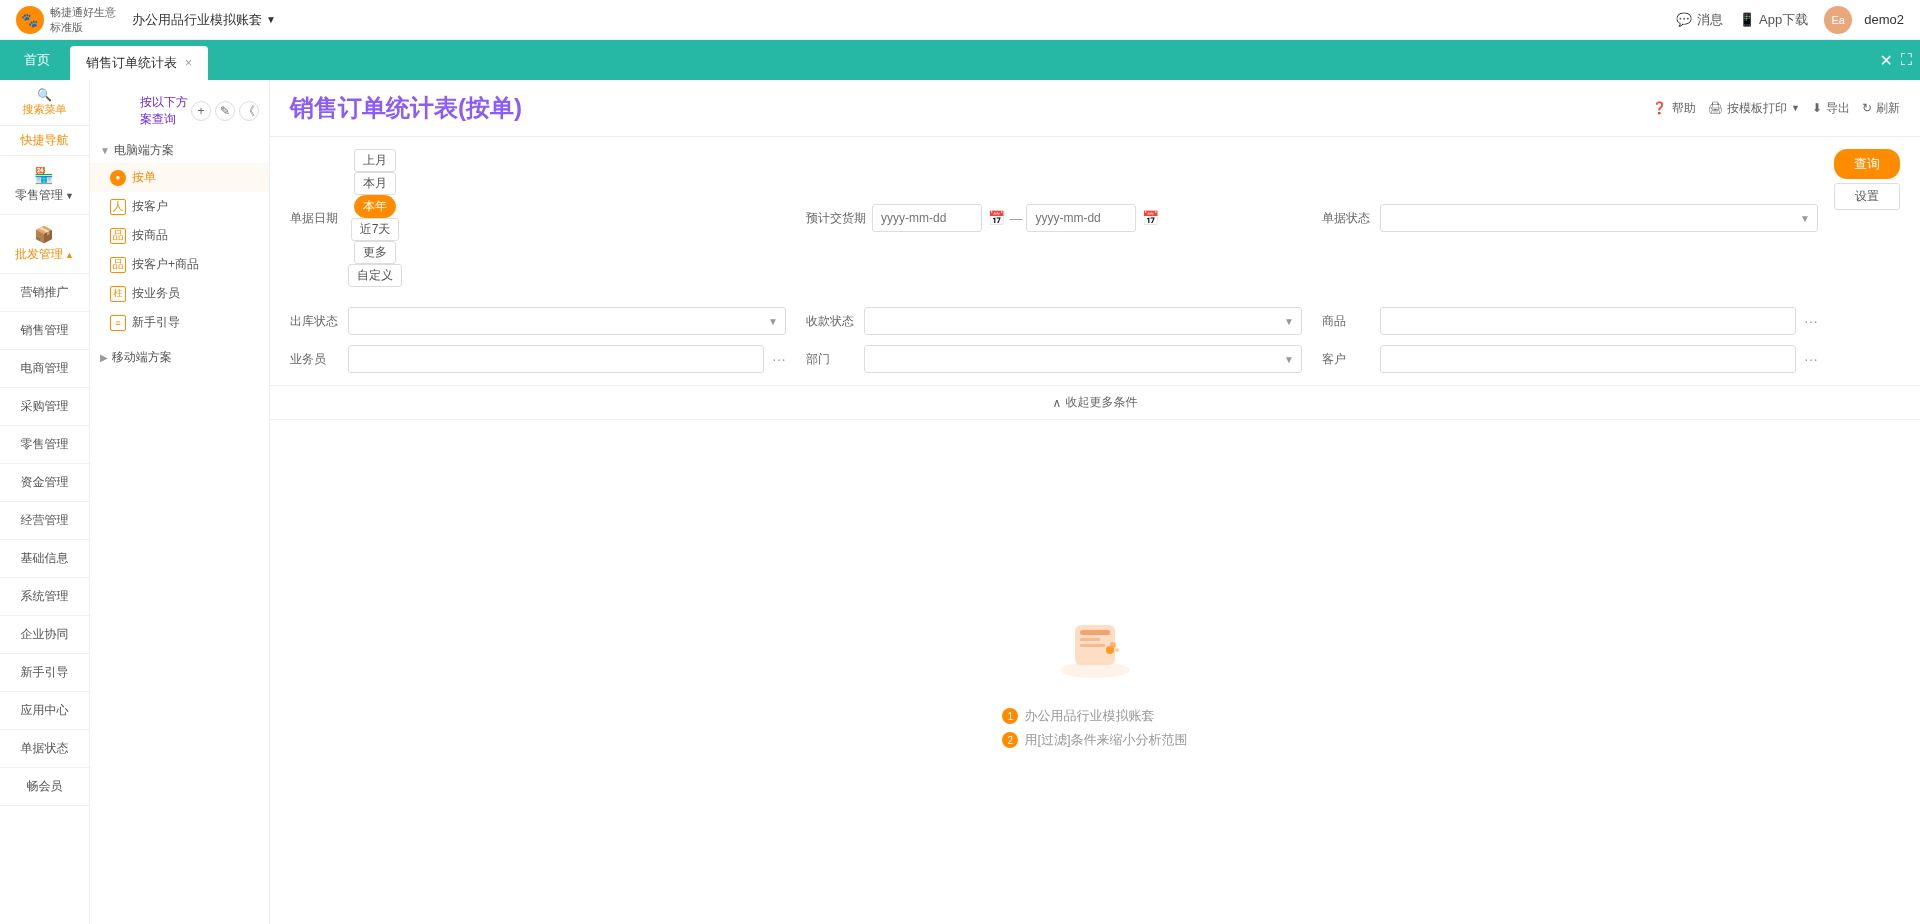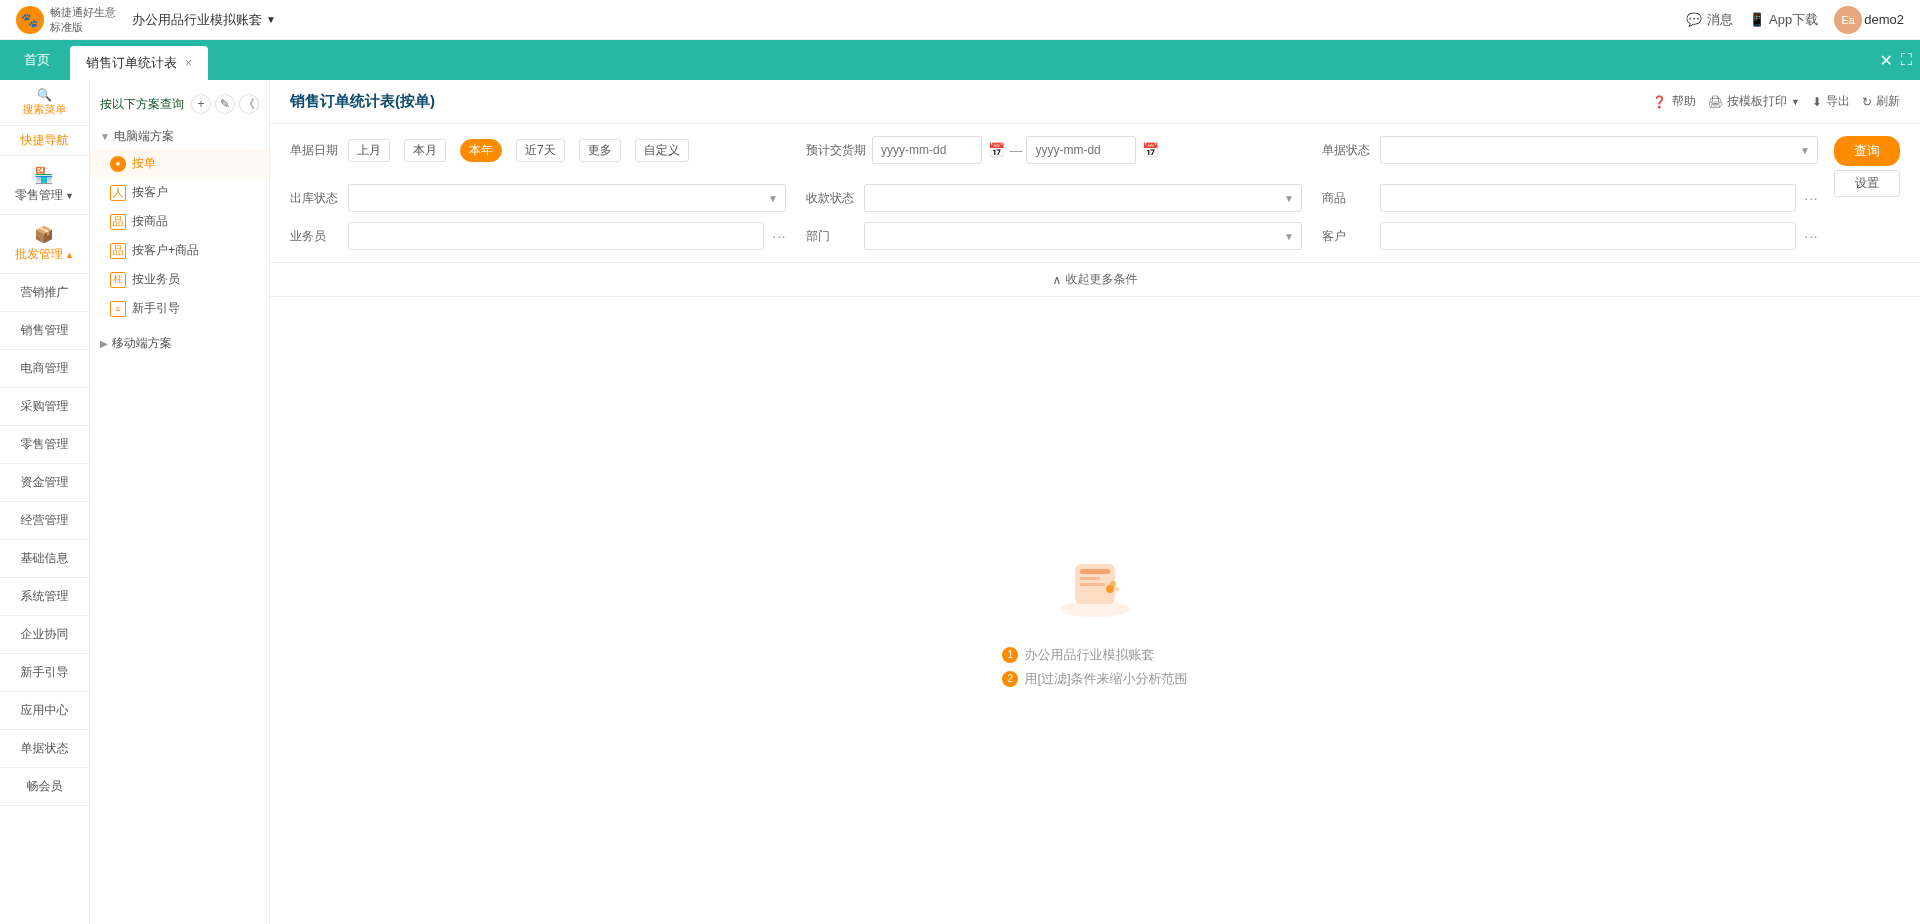--- a/index.html
+++ b/index.html
@@ -175,40 +175,41 @@
       background: #fff;
       padding: 12px 20px 0;
       border-bottom: 1px solid #eee;
     }
     .page-title-row {
       display: flex;
       align-items: center;
       justify-content: space-between;
       margin-bottom: 12px;
     }
-    .page-title { font-size: 15px; font-weight: bold; color: #0c4a6e; }
+    .page-title { font-size: 24px; font-weight: bold; color: #8b5cf6; }
     .page-actions { display: flex; align-items: center; gap: 12px; }
     .page-action-btn {
       display: flex;
       align-items: center;
       gap: 4px;
       font-size: 12px;
       color: #666;
       cursor: pointer;
     }
     .filter-label {
       font-size: 12px;
       color: #666;
       white-space: nowrap;
       min-width: 50px;
     }
     .filter-date-group {
       display: flex;
       align-items: center;
-      gap: 14px;
+      gap: 0;
+      flex-direction: column;
     }
     .date-btn {
       padding: 2px 8px;
       font-size: 12px;
       border: 1px solid #ddd;
       border-radius: 3px;
       cursor: pointer;
       background: #fff;
       color: #555;
     }
@@ -384,21 +385,21 @@
   </div>
   <div class="top-bar-right">
     <div class="top-bar-btn">
       <span>💬</span>
       <span>消息</span>
     </div>
     <div class="top-bar-btn">
       <span>📱</span>
       <span>App下载</span>
     </div>
-    <div style="display:flex;align-items:center;gap:2px;cursor:pointer;">
+    <div style="display:flex;align-items:center;gap:12px;cursor:pointer;">
       <div class="avatar">
         <span>Ea</span>
       </div>
       <span>demo2</span>
     </div>
   </div>
 </div>
 
 <div class="tab-bar">
   <div class="tab-home">
@@ -479,21 +480,21 @@
     </div>
     <div class="sidebar-item">
       <span>畅会员</span>
     </div>
   </div>
 
   <div class="content-area">
 
     <div class="left-panel">
       <div class="left-panel-header">
-        <span style="font-size:12px;color:#14532d;">按以下方案查询</span>
+        <span style="font-size:12px;color:#6d28d9;margin-left:40px;">按以下方案查询</span>
         <div class="left-panel-tools">
           <div class="lp-tool-btn">+</div>
           <div class="lp-tool-btn">✎</div>
           <div class="lp-tool-btn">《</div>
         </div>
       </div>
 
       <div class="plan-section">
         <div class="plan-section-header">
           <span style="margin-right:4px;color:#999;font-size:10px;">▼</span>

